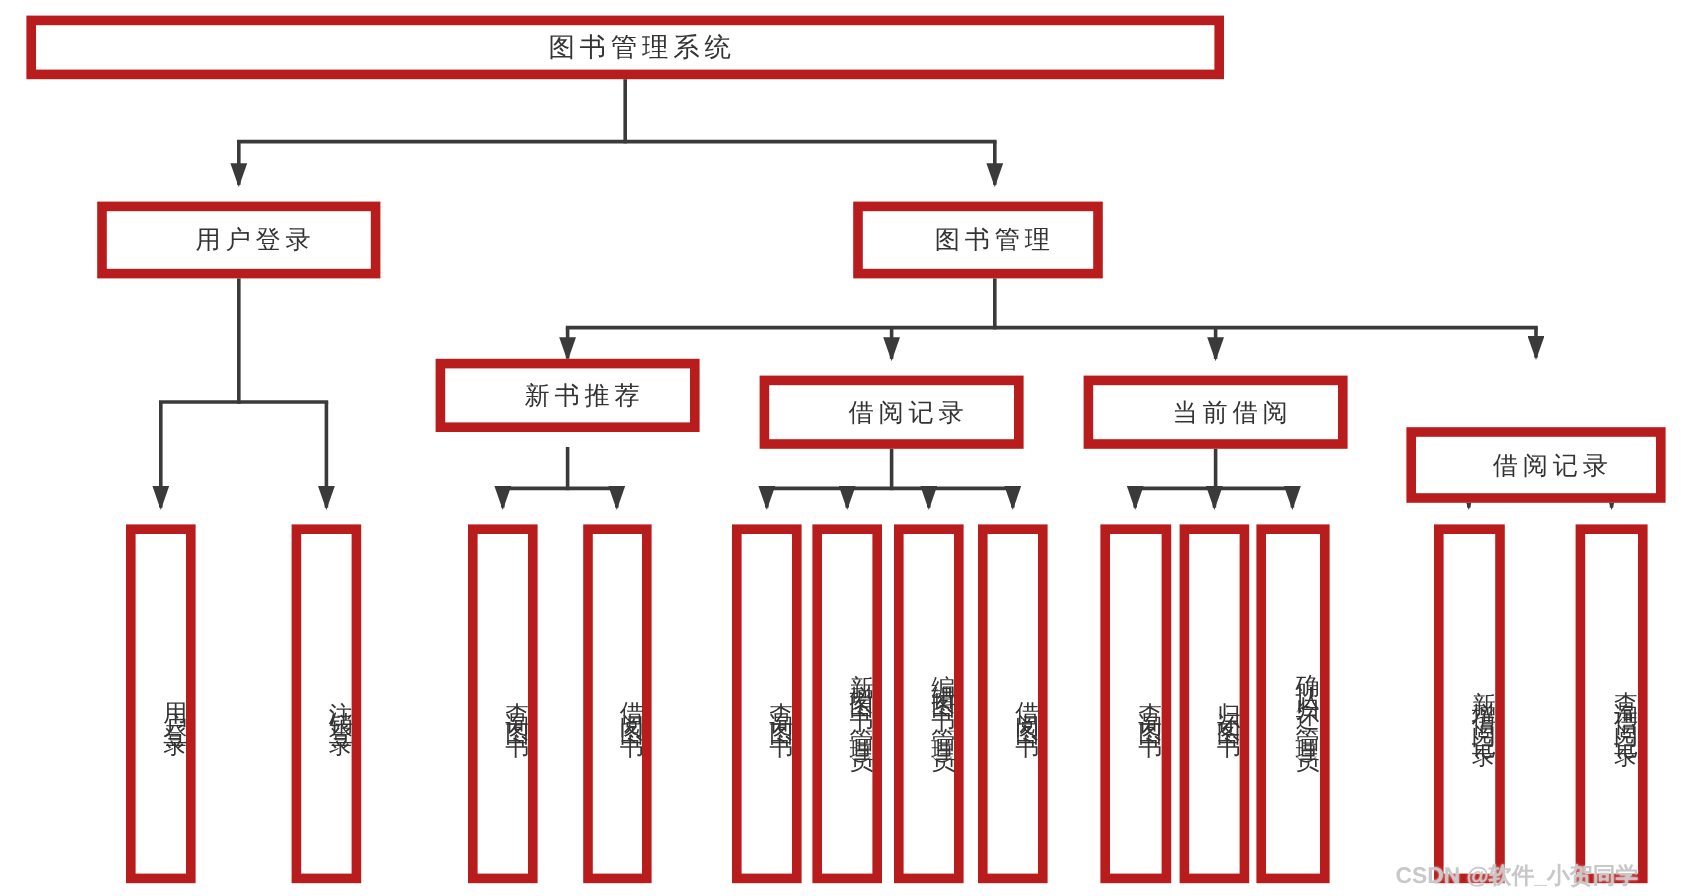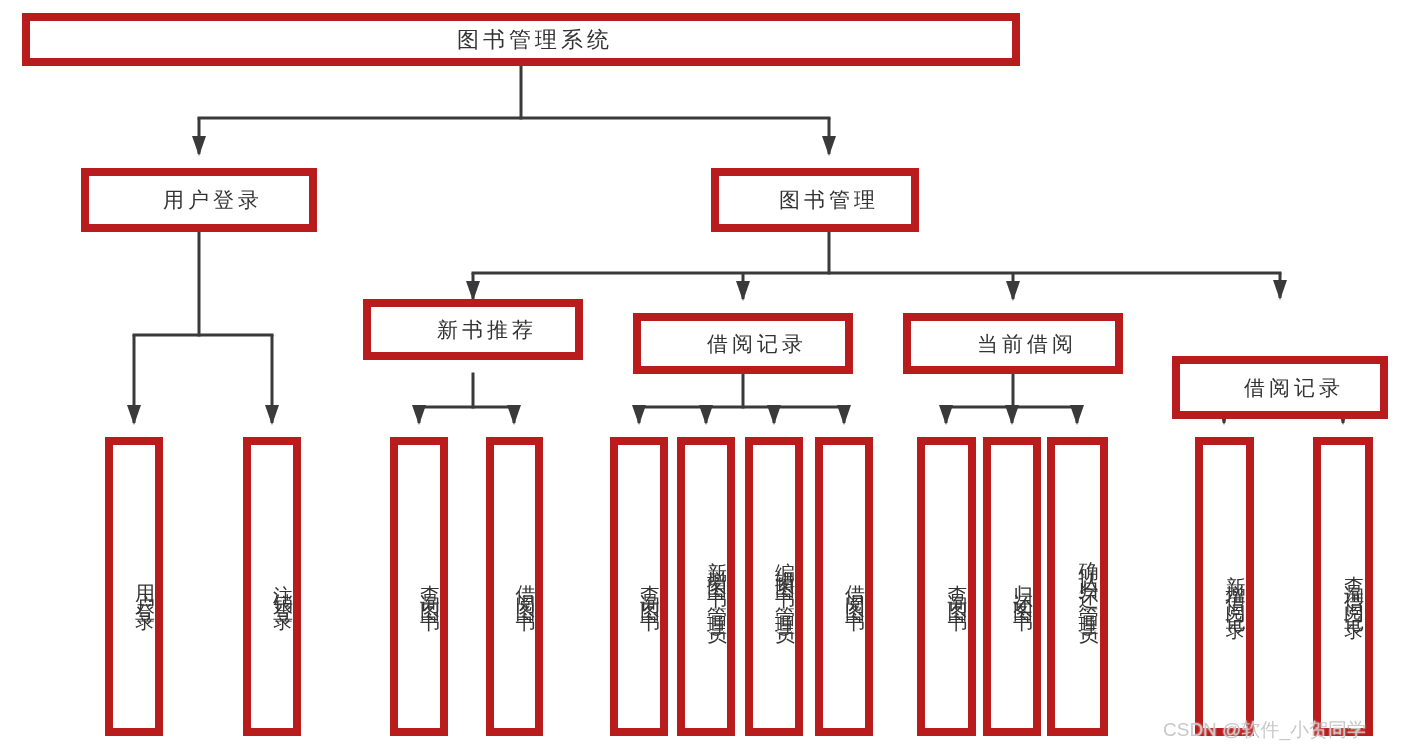--- a/index.html
+++ b/index.html
@@ -60,20 +60,21 @@
   #watermark {
     position: absolute;
     left: 1163px;
     top: 717px;
     width: 215px;
     font-size: 19px;
     color: #c8c8c8;
     text-shadow: 0 0 2px #ffffff;
     white-space: nowrap;
     z-index: 5;
+    font-weight: bold;
   }
 </style>
 </head>
 <body>
 
 <div id="stage">
 
   <svg id="wires" viewBox="0 0 1405 747" xmlns="http://www.w3.org/2000/svg">
     <defs>
       <marker id="arrow" markerUnits="userSpaceOnUse" markerWidth="20" markerHeight="14" viewBox="0 0 20 14" refX="18" refY="7" orient="auto">

